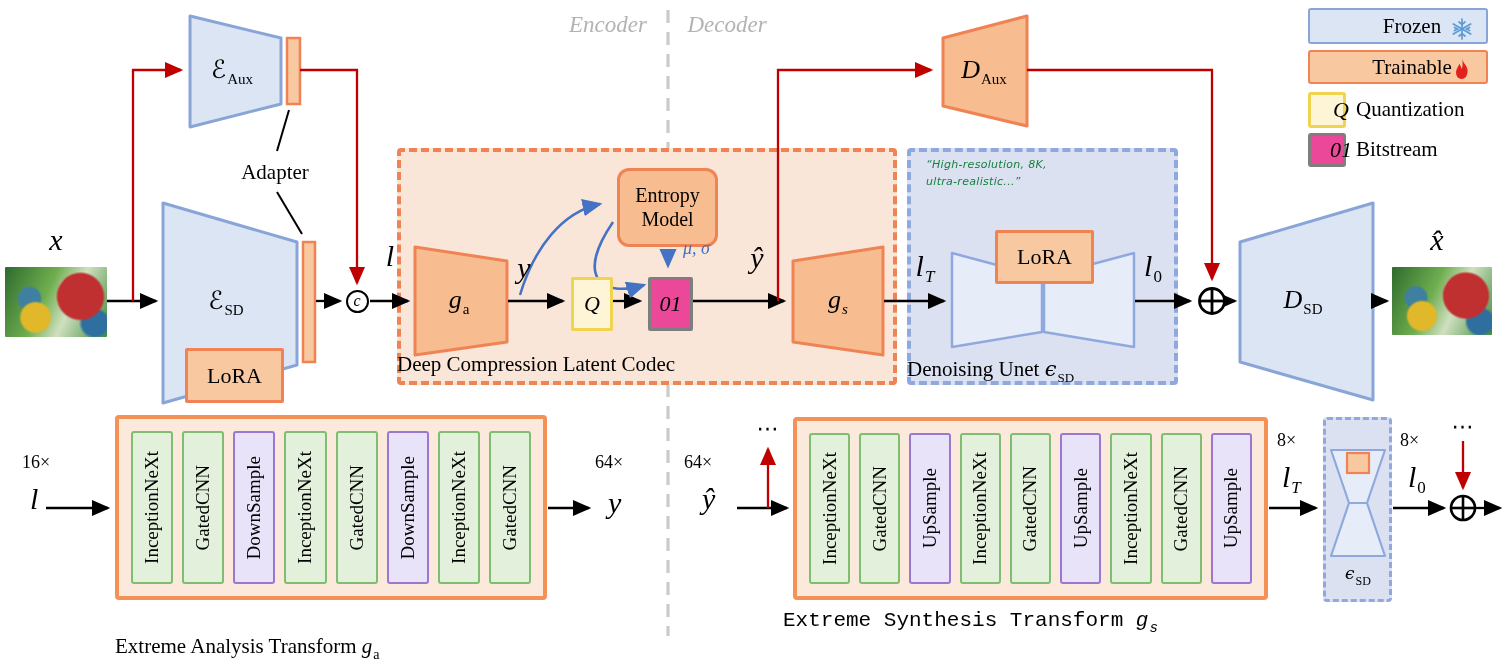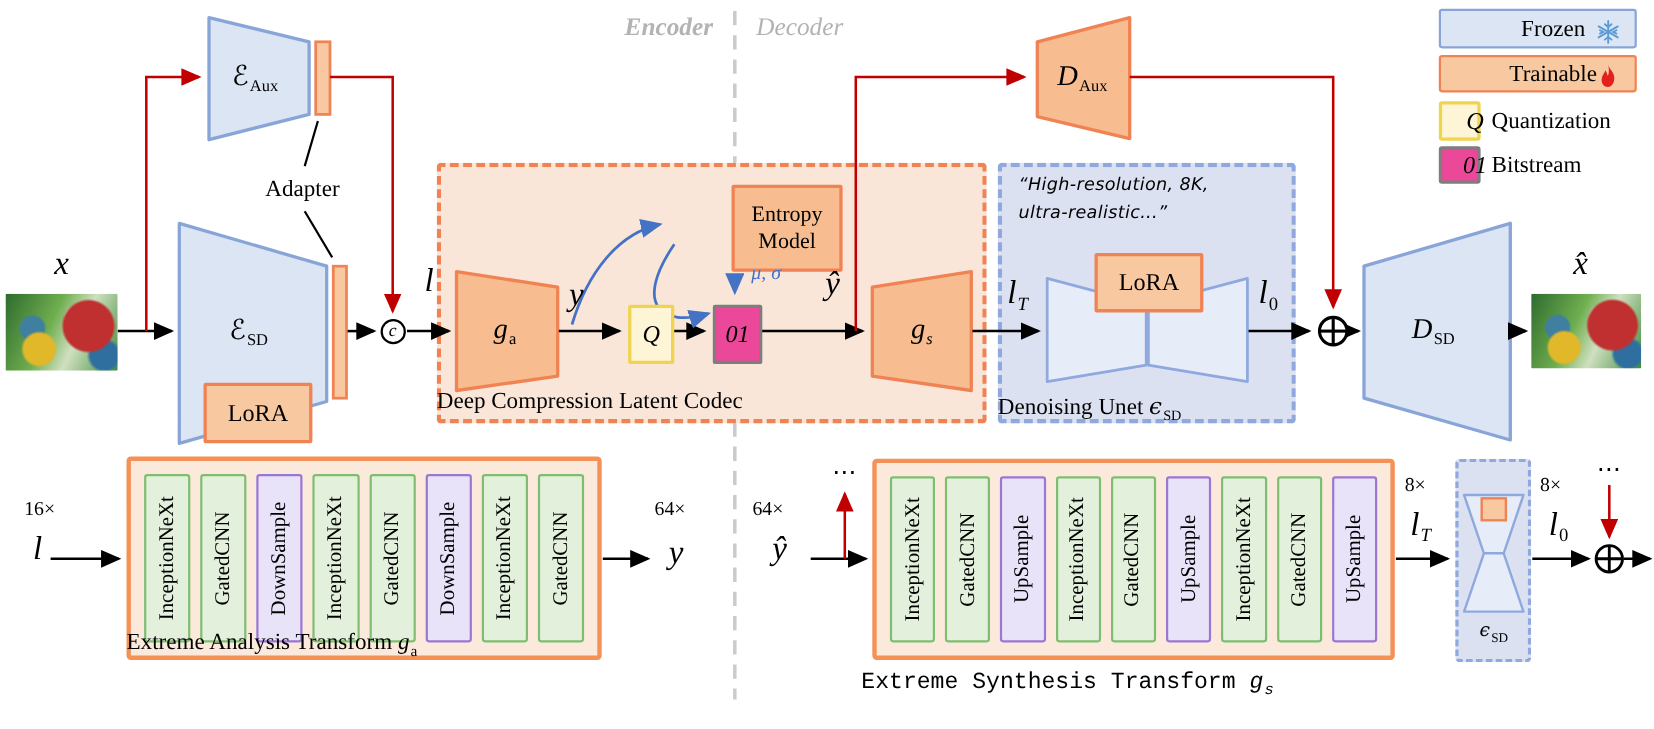--- a/index.html
+++ b/index.html
@@ -16,38 +16,38 @@
   .m26{font-size:26px;font-style:italic;}
   .scale{font-size:18px;}
   sub.s{font-size:15px;font-style:normal;vertical-align:-6px;margin-left:1px;}
   sub.si{font-size:15px;font-style:italic;vertical-align:-6px;margin-left:1px;}
   .scriptE{font-family:"DejaVu Sans","DejaVu Serif",sans-serif;font-style:italic;font-size:25px;}
   
   .codec-box{background:#FAE6D8;border:4px dashed #F08354;border-radius:4px;}
   .unet-box{background:#DCE1F2;border:4px dashed #8FA9DE;border-radius:4px;}
   .orangebox{background:#F8C8A0;border:3px solid #F08354;border-radius:2px;
              display:flex;align-items:center;justify-content:center;}
-  .entropy{background:#F7BD90;border:3px solid #F08354;border-radius:2px;
+  .entropy{background:#F7BD90;border:3px solid #F08354;border-radius:12px;
            text-align:center;font-size:20px;line-height:1.18;display:flex;flex-direction:column;
-           align-items:center;justify-content:center;margin-left:48px;}
+           align-items:center;justify-content:center;}
   .qbox{background:#FDF5D5;border:3px solid #F0D44F;border-radius:2px;
         display:flex;align-items:center;justify-content:center;font-size:22px;font-style:italic;}
   .bitbox{background:#ec4899;border:3px solid #7E7E7E;border-radius:2px;
         display:flex;align-items:center;justify-content:center;font-size:22px;font-style:italic;}
   .bigbox{background:#FBE9DB;border:4px solid #F49157;border-radius:4px;
           display:flex;gap:9px;padding:12px;box-sizing:border-box;}
   .epsbox{background:#DCE1F2;border:3px dashed #8FA9DE;border-radius:4px;}
   .block{flex:1;border:2.5px solid;border-radius:3px;display:flex;align-items:center;justify-content:center;}
   .block span{writing-mode:vertical-rl;transform:rotate(180deg);font-family:"Liberation Serif",serif;
               font-size:19px;white-space:nowrap;}
   .green{background:#E3F0DB;border-color:#7FBE70;}
   .purple{background:#E8E3F8;border-color:#9B77D4;}
   .title21{font-size:21px;text-align:left;}
   .region{font-size:23px;font-style:italic;color:#B3B3B3;}
-  .prompt{font-family:"DejaVu Sans",sans-serif;font-style:italic;font-size:16px;color:#000000;
+  .prompt{font-family:"DejaVu Sans",sans-serif;font-style:italic;font-size:11px;color:#15803d;
           line-height:1.55;letter-spacing:.3px;}
   .musigma{color:#4472C4;font-style:italic;font-size:18px;}
   .concat{width:23px;height:23px;border:2.4px solid #000;border-radius:50%;background:#fff;
           display:flex;align-items:center;justify-content:center;font-size:16px;font-style:italic;
           box-sizing:border-box;}
   .lgchip{border-radius:3px;box-sizing:border-box;display:flex;align-items:center;justify-content:center;padding-left:28px;}
   .lgtext{font-size:21px;}
   .photo{border-radius:1px;
     background:
       radial-gradient(circle at 74% 42%, #c03030 0 26%, rgba(0,0,0,0) 29%),
@@ -212,21 +212,21 @@
       <line x1="1212" y1="288.5" x2="1212" y2="313.5"></line>
     </g>
     <g stroke="#000" stroke-width="2.6" fill="#fff">
       <circle cx="1463" cy="508" r="12"></circle>
       <line x1="1451" y1="508" x2="1475" y2="508"></line>
       <line x1="1463" y1="496" x2="1463" y2="520"></line>
     </g>
   </svg>
 
   <div class="abs region" style="left:608px;top:12px;">
-    <span class="ctrx abs" style="left:0;font-weight:bold;">Encoder</span>
+    <span class="ctrx abs" style="left:0;">Encoder</span>
     </div>
   <div class="abs region" style="left:727px;top:12px;">
     <span class="ctrx abs" style="left:0;">Decoder</span>
     </div>
 
   <div class="abs m30 ctr" style="left:56px;top:240px;"><span>x</span></div>
   <div class="abs photo" style="left:5px;top:267px;width:102px;height:70px;"></div>
 
   <div class="abs ctr" style="left:232px;top:71px;">
     <span class="scriptE">ℰ</span><sub class="s">Aux</sub></div>
@@ -320,21 +320,21 @@
   </div>
 
   <div class="abs scale serif" style="left:22px;top:452px;">
     <span>16×</span></div>
   <div class="abs m30 serif it" style="left:30px;top:482px;">
     <span>l</span></div>
   <div class="abs scale serif" style="left:595px;top:452px;">
     <span>64×</span></div>
   <div class="abs m30 serif it" style="left:608px;top:486px;">
     <span>y</span></div>
-  <div class="abs title21 serif" style="left:115px;top:571px;width:432px;">
+  <div class="abs title21 serif" style="left:115px;top:634px;width:432px;">
     <span>Extreme Analysis Transform </span><span class="it">g</span><sub class="s" style="font-size:14px;">a</sub></div>
 
   <div class="abs scale serif" style="left:684px;top:452px;">
     <span>64×</span></div>
   <div class="abs m30 serif it" style="left:702px;top:482px;">
     <span>ŷ</span></div>
   <div class="abs dots ctrx serif" style="left:768px;top:416px;">
     <span>⋯</span></div>
   <div class="abs title21 serif" style="left:783px;top:609px;width:475px;font-family:Liberation Mono, monospace;">
     <span>Extreme Synthesis Transform </span><span class="it">g</span><sub class="si" style="font-size:14px;">s</sub></div>

